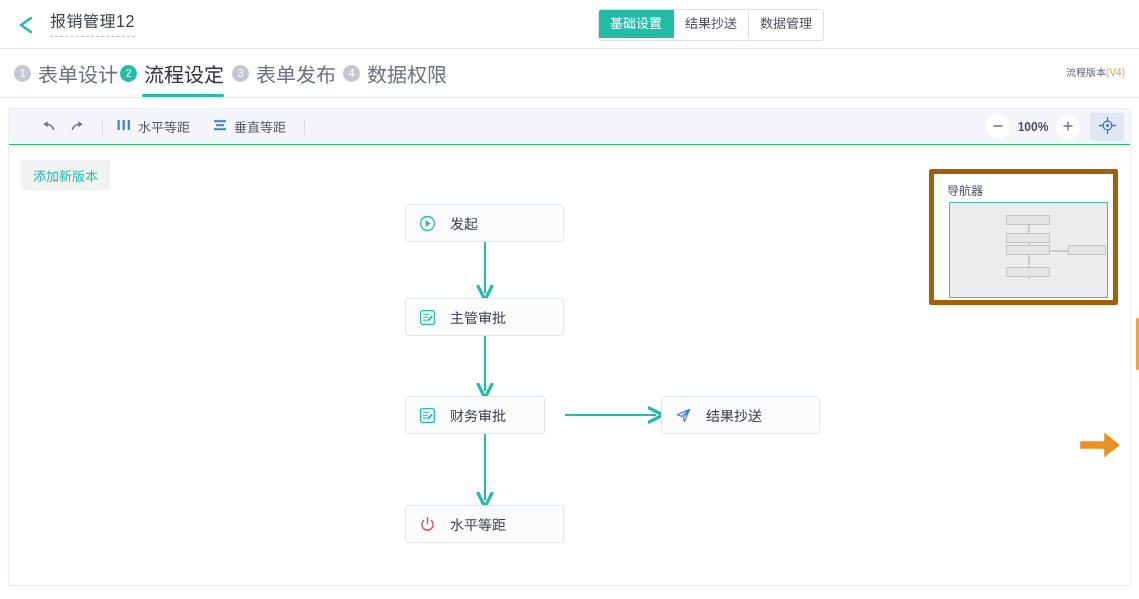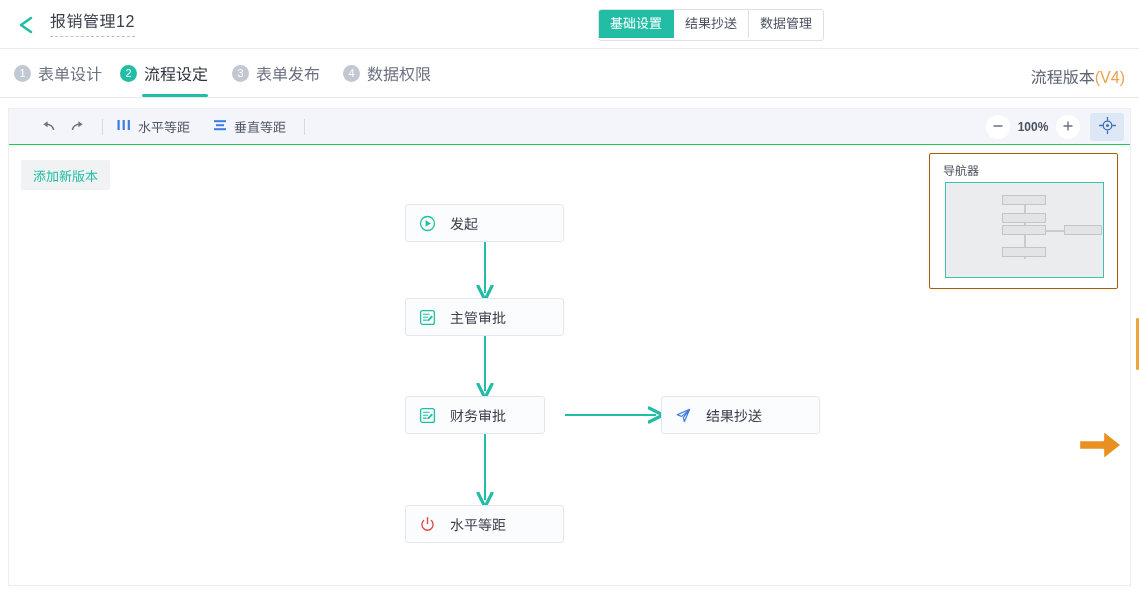--- a/index.html
+++ b/index.html
@@ -98,38 +98,38 @@
     width: 17px; height: 17px;
     border-radius: 50%;
     background: #c2c8d2;
     color: #fff;
     font-size: 11px;
     line-height: 17px;
     text-align: center;
     flex: 0 0 auto;
   }
   .step .lbl {
-    font-size: 16px;
+    font-size: 20px;
     color: #6b7280;
     white-space: nowrap;
   }
   .step.active .num { background: #21bda4; }
   .step.active .lbl { color: #2f3440; }
   .step.active::after {
     content: "";
     position: absolute;
     left: 22px; right: 0; bottom: 0;
     height: 3px;
     background: #21bda4;
     border-radius: 2px;
   }
   .version {
     position: absolute;
     right: 14px; top: 15px;
-    font-size: 16px;
+    font-size: 10px;
     color: #5b6272;
     white-space: nowrap;
   }
   .version .v { color: #f0a04b; }
 
   
   .canvas-wrap {
     position: absolute;
     left: 8px; top: 108px;
     width: 1123px; height: 478px;
@@ -249,24 +249,24 @@
     white-space: nowrap;
   }
   .edge {
     position: absolute;
     pointer-events: none;
   }
 
   
   .navigator {
     position: absolute;
-    left: 920px; top: 44px;
+    left: 920px; top: 60px;
     width: 189px; height: 136px;
     background: #ffffff;
-    border: 1px solid #a16207;
+    border: 5px solid #a16207;
     border-radius: 2px;
     box-sizing: border-box;
     box-shadow: 0 1px 4px rgba(40,50,70,.06);
   }
   .nav-title {
     position: absolute;
     left: 13px; top: 7px;
     font-size: 12px;
     color: #4a505c;
   }

